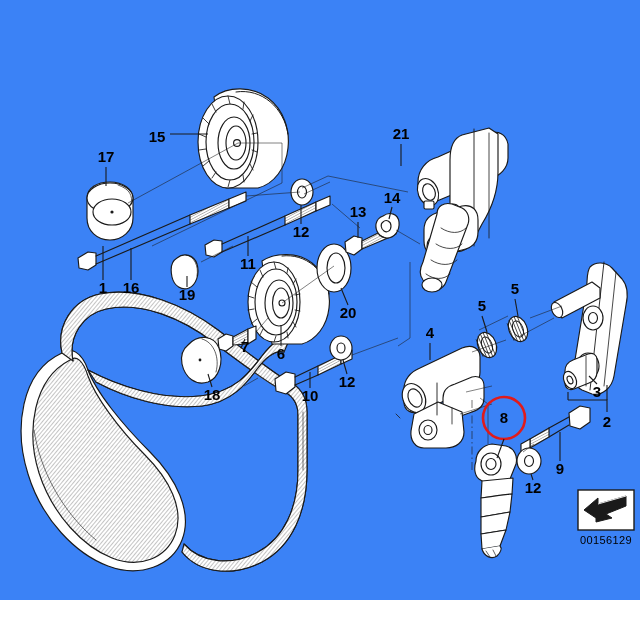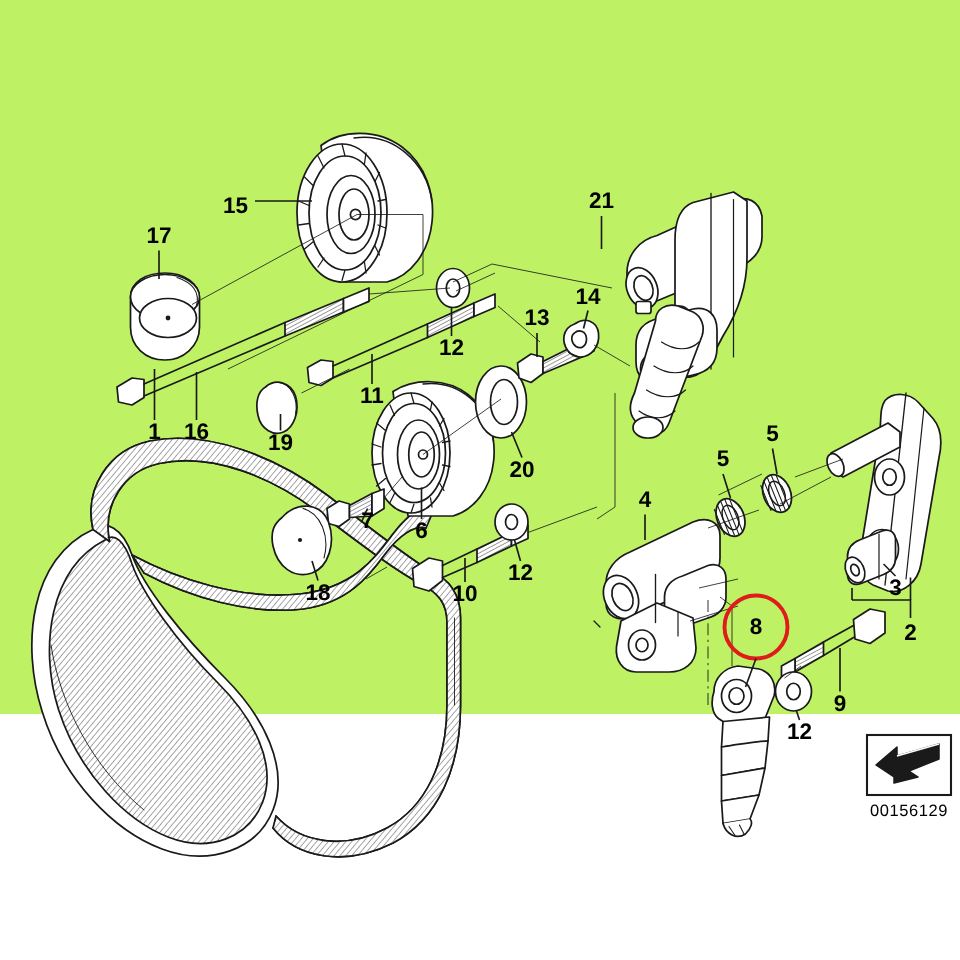--- a/index.html
+++ b/index.html
@@ -1,18 +1,18 @@
 <!DOCTYPE html>
 <html><head>
 <meta charset="utf-8">
 <style>
   html,body{margin:0;padding:0;background:#fff;}
   body{width:640px;height:640px;overflow:hidden;
        font-family:"Liberation Sans",sans-serif;}
-  #stage{position:relative;width:640px;height:476px;background:#bef264;}
+  #stage{position:relative;width:640px;height:600px;background:#3b82f6;}
   #stage svg{position:absolute;left:0;top:0;}
   .cap{font-weight:bold;font-size:15px;fill:#000;}
   .pn{font-size:11px;fill:#000;letter-spacing:.4px;}
 </style>
 </head>
 <body>
 
 <div id="stage">
 
 <svg width="640" height="640" viewBox="0 0 640 640">

